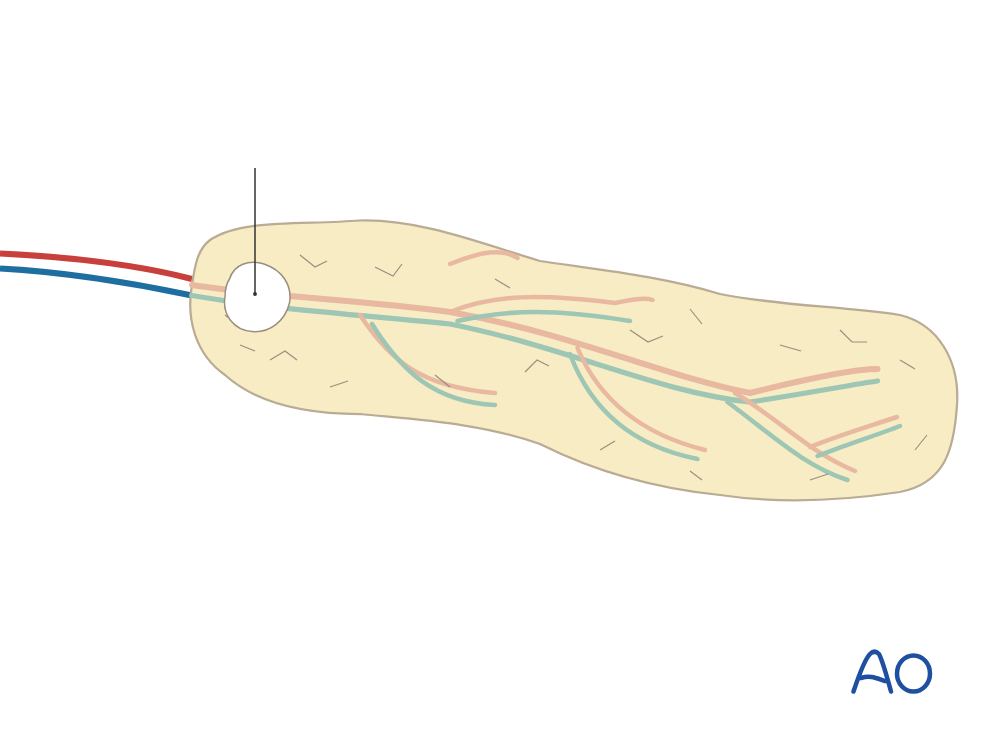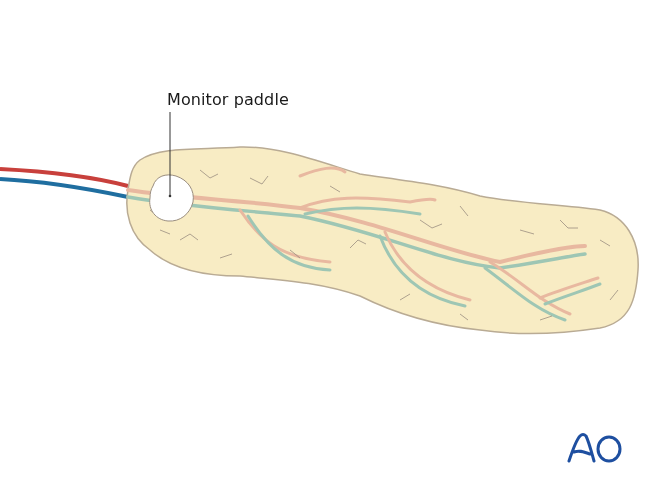--- a/index.html
+++ b/index.html
@@ -59,19 +59,18 @@
         <path d="M160,230 l10,4"></path>
         <path d="M350,248 l8,-8 l8,4"></path>
     </g>
 
     <path d="M153,186 C156,176 166,173 176,176 C188,180 195,190 193,202 C190,214 180,222 168,221 C156,220 148,210 150,198 C150,193 151,189 153,186 Z" fill="#ffffff" stroke="#9a8e80" stroke-width="1"></path>
 
     <line x1="170" y1="112" x2="170" y2="196" stroke="#333333" stroke-width="1"></line>
     <circle cx="170" cy="196" r="1.3" fill="#333333"></circle>
   </svg>
 
-  <div class="label">Monitor paddle</div>
 
   <svg class="logo" viewBox="0 0 56 32">
     <path d="M3,29 C6,20 10,8 14,4 C16,2 18,2 20,4 C23,10 26,22 28,29 M8,20 C14,18 18,20 24,22" fill="none" stroke="#1e4fa0" stroke-width="3" stroke-linecap="round"></path>
     <ellipse cx="43" cy="17" rx="11" ry="12" fill="none" stroke="#1e4fa0" stroke-width="3"></ellipse>
   </svg>
 </div>
 
 </body></html>

